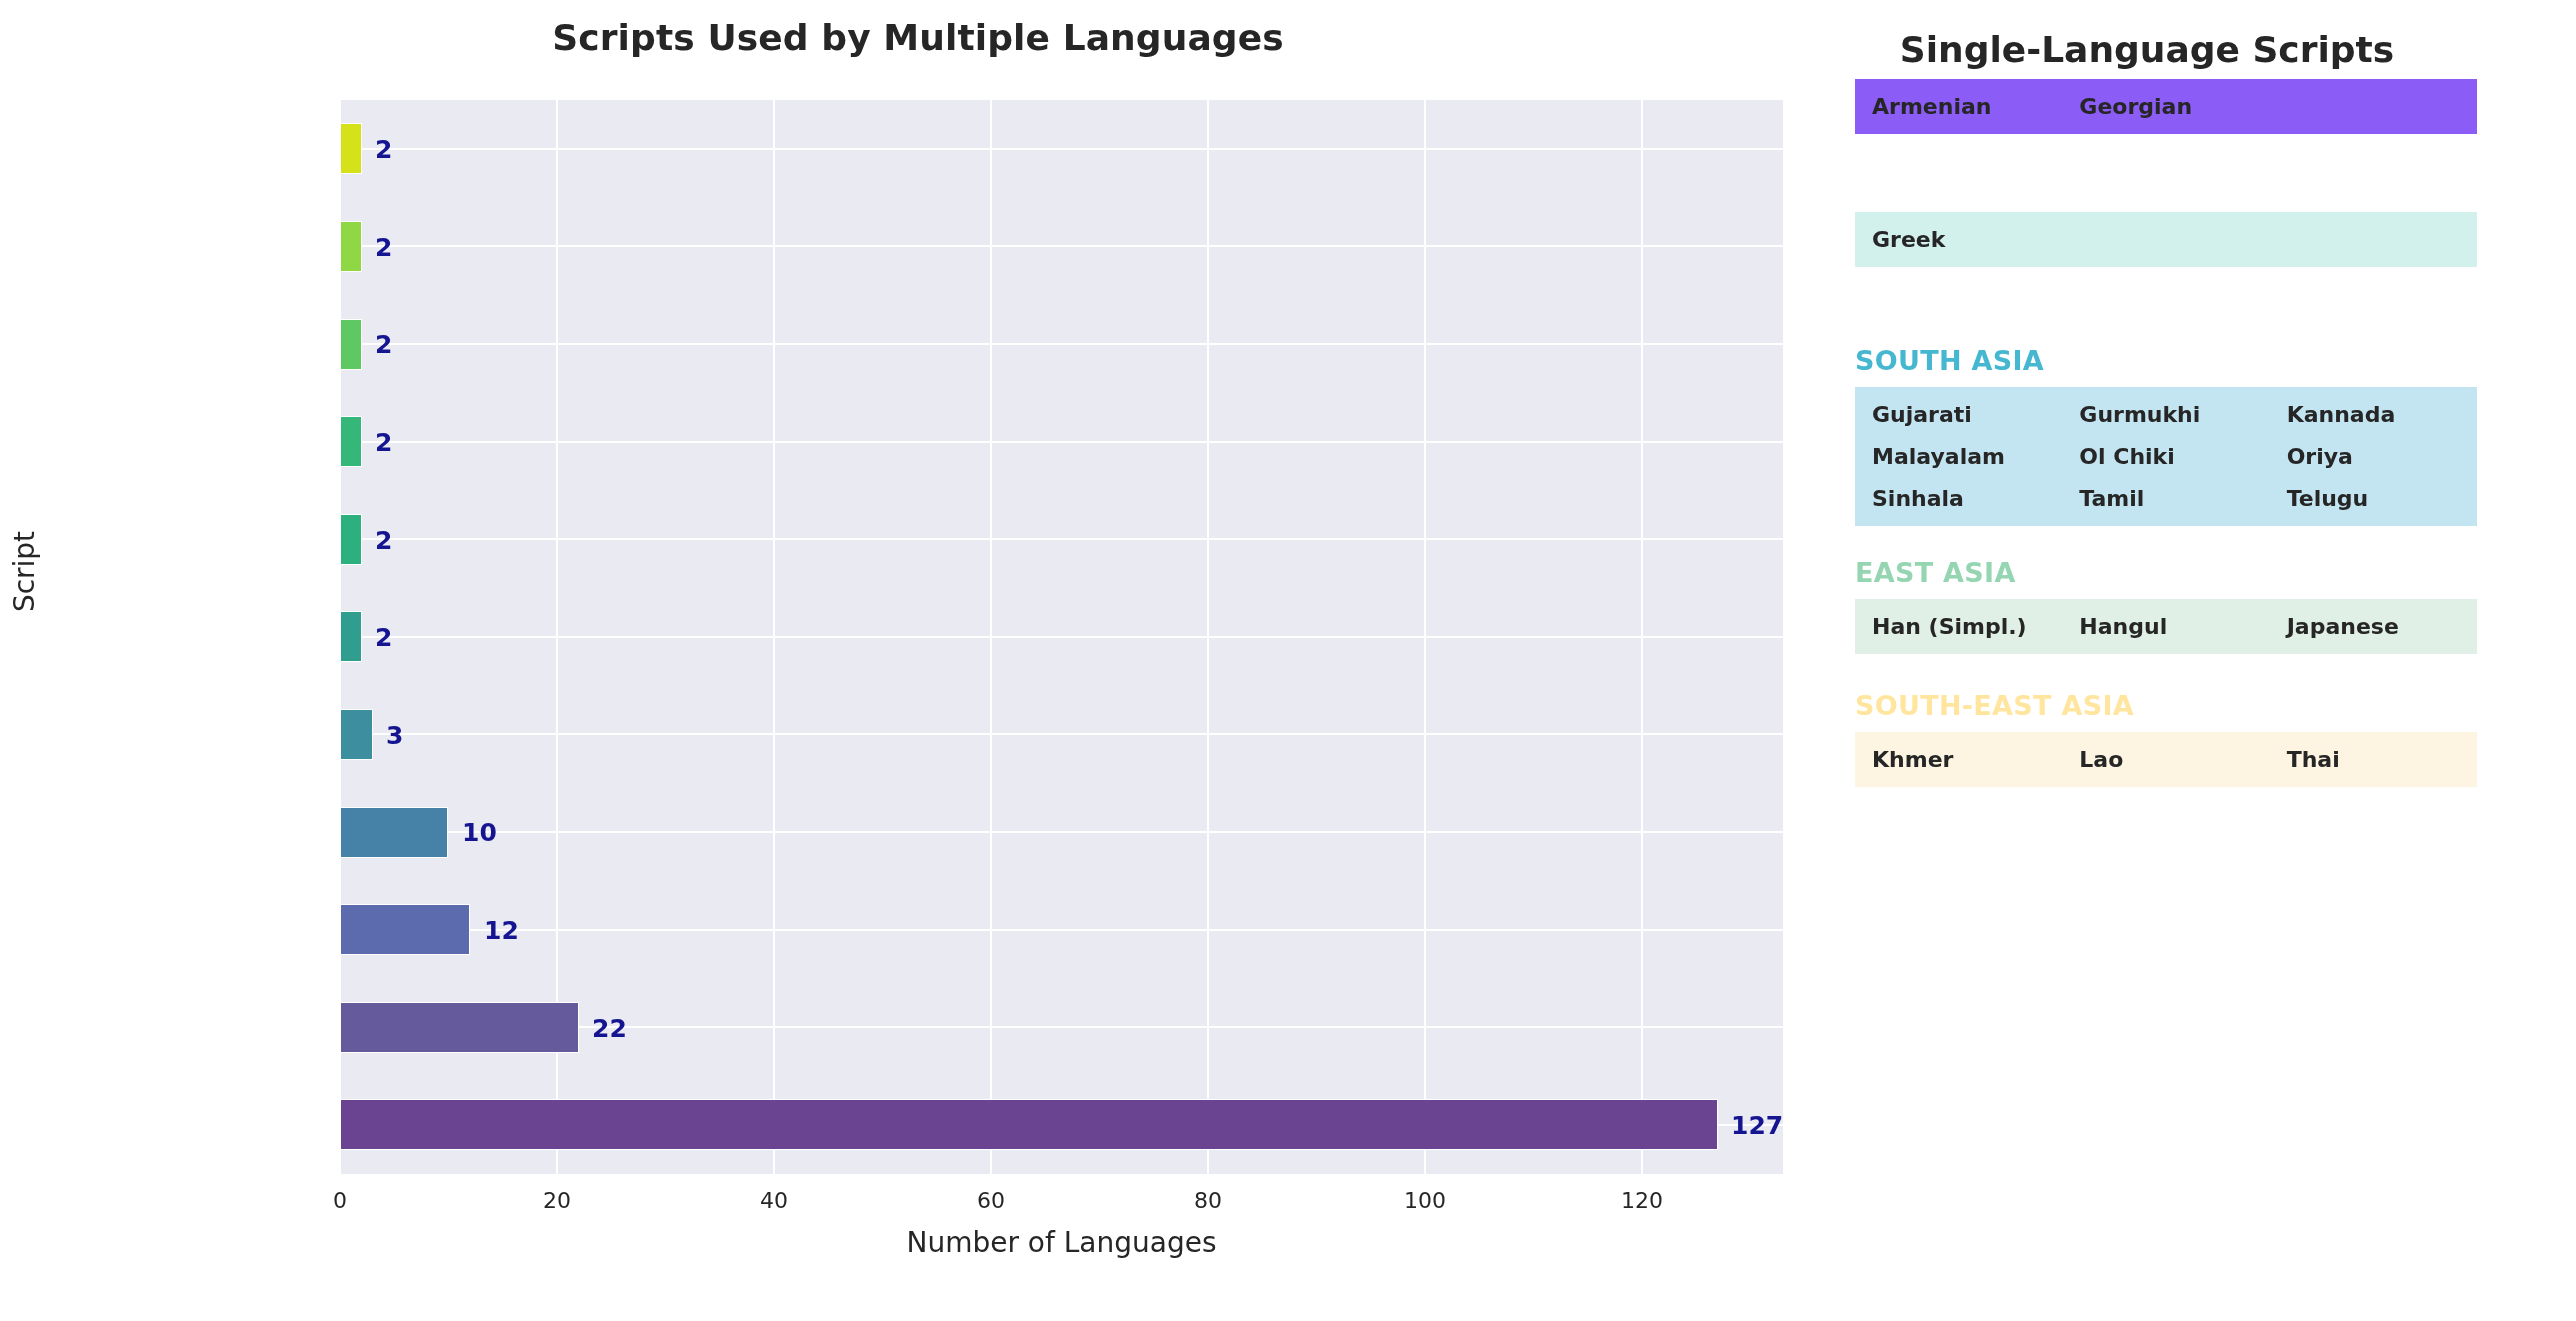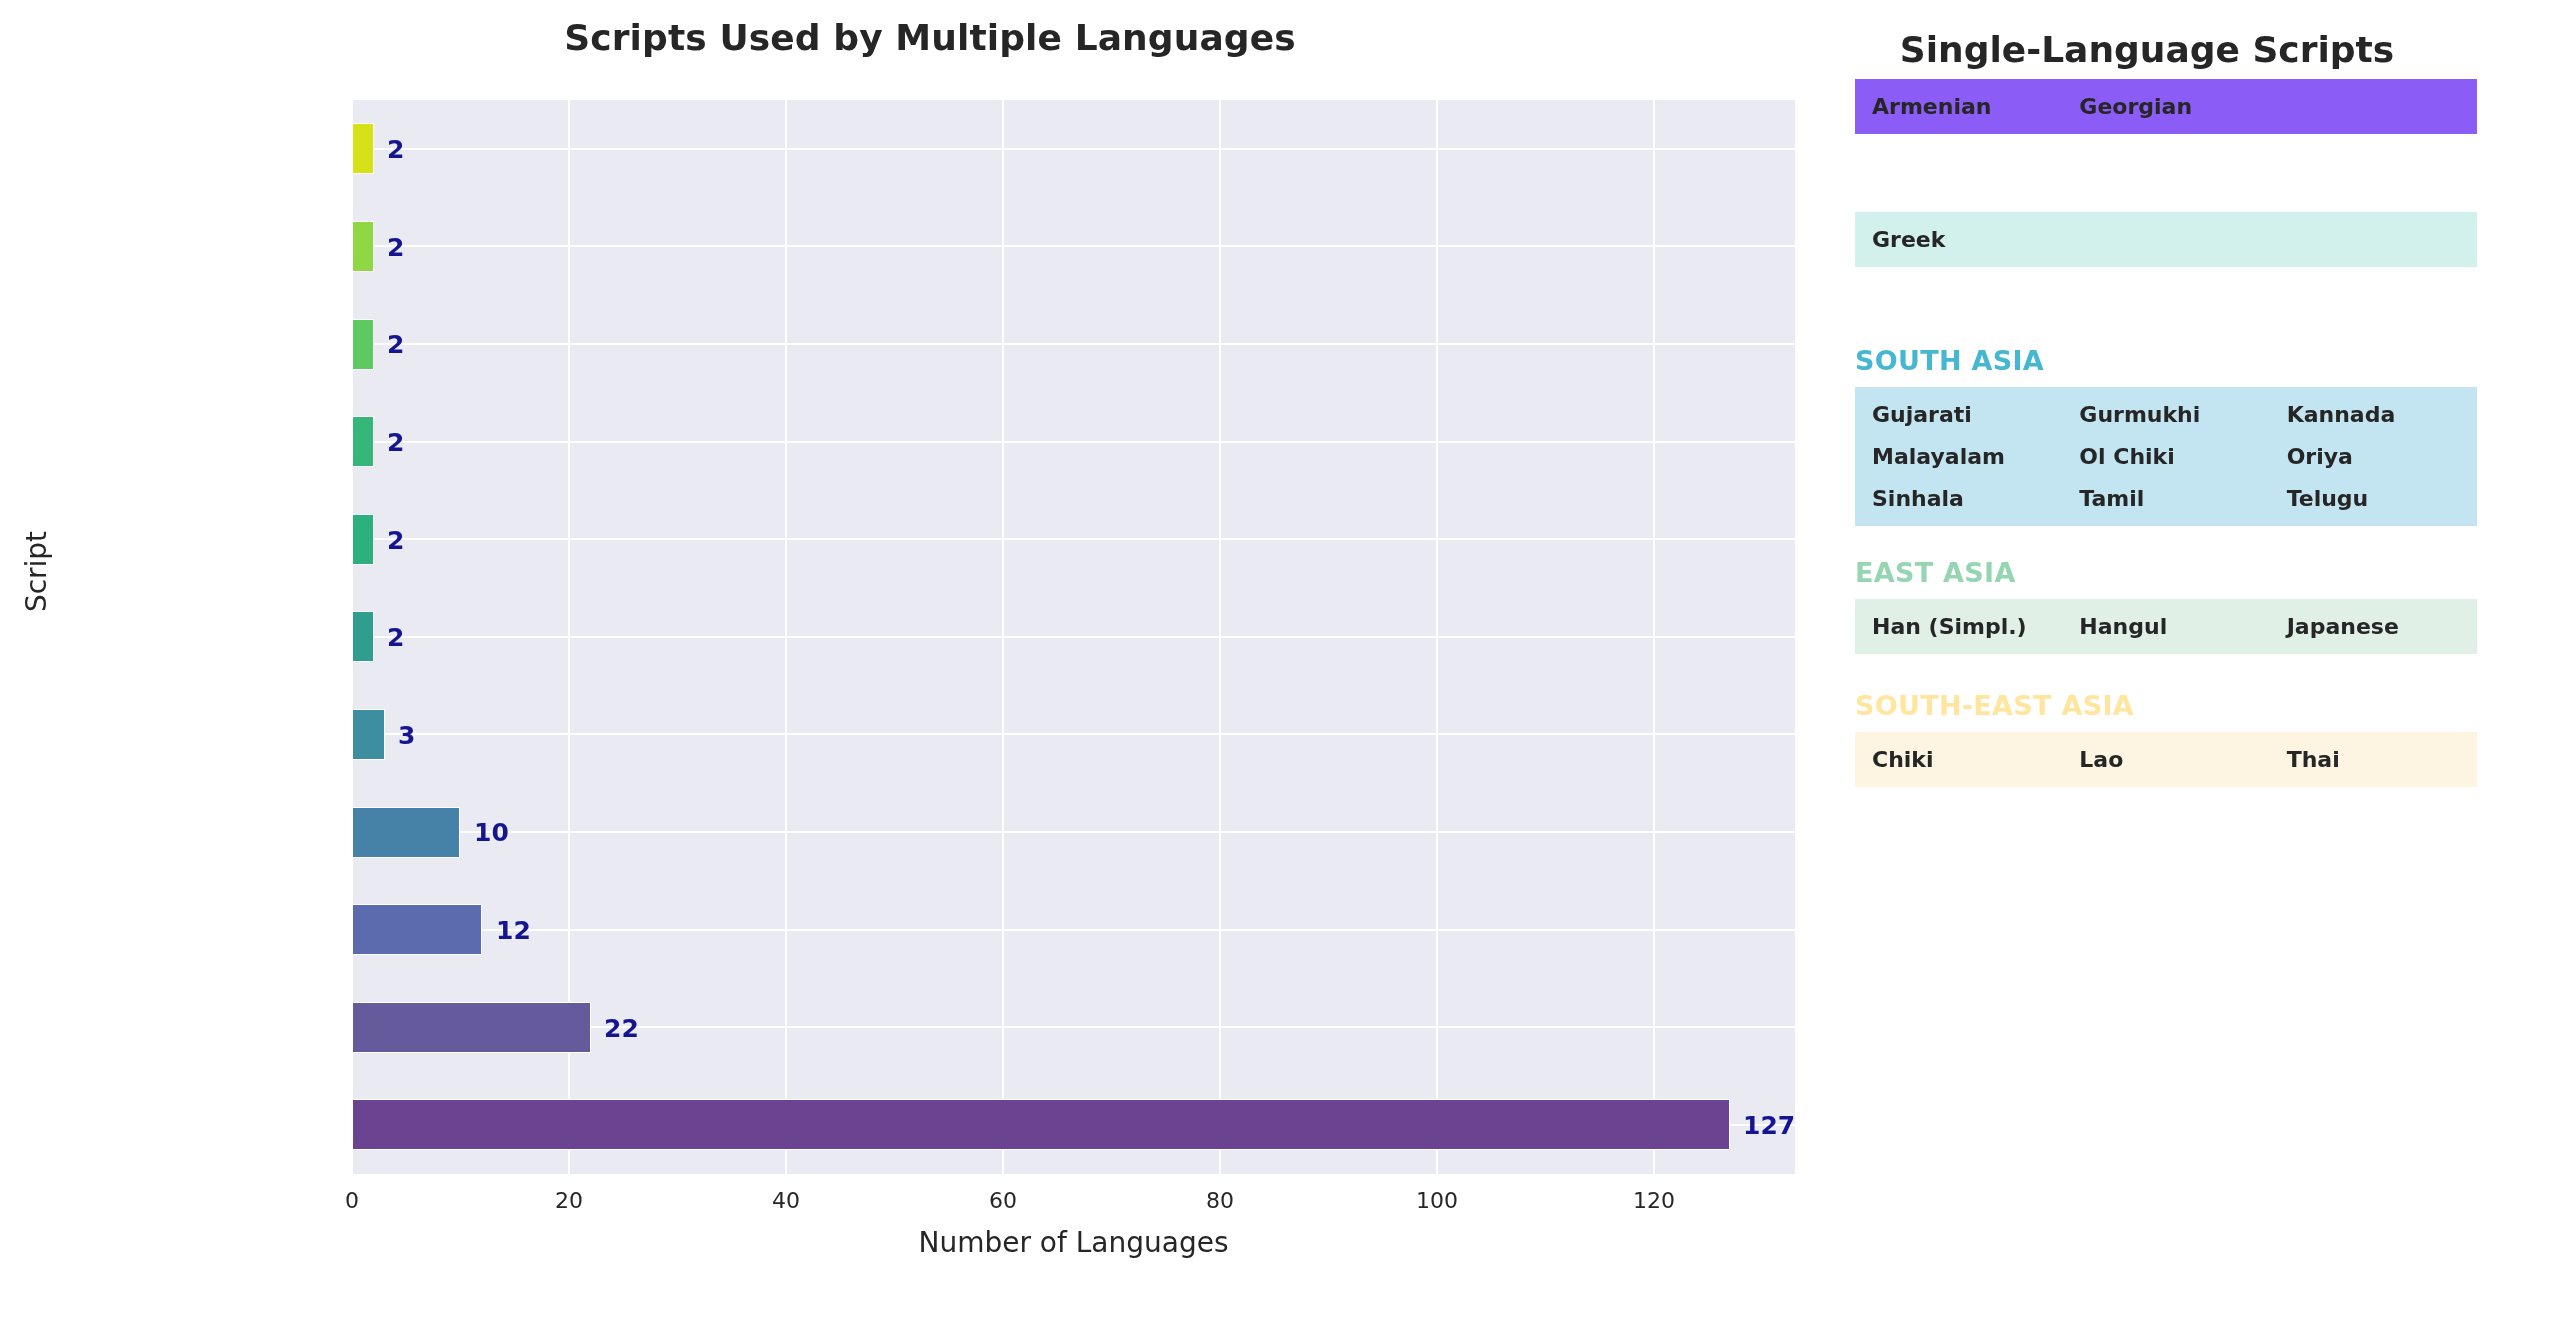--- a/index.html
+++ b/index.html
@@ -11,21 +11,21 @@
     width: 2576px;
     height: 1321px;
     font-family: "DejaVu Sans", sans-serif;
     position: relative;
     overflow: hidden;
   }
 
   
   #chart-panel {
     position: absolute;
-    left: 12px;
+    left: 0;
     top: 0;
     width: 1836px;
     height: 1287px;
   }
 
   #chart-title {
     position: absolute;
     left: 0;
     top: 17px;
     width: 1836px;
@@ -263,20 +263,20 @@
         <div class="region-header" style="color: rgb(149, 213, 178);">EAST ASIA</div>
         <div class="region-box" style="background: rgb(224, 240, 231);">
           <div class="region-cell">Han (Simpl.)</div>
           <div class="region-cell">Hangul</div>
           <div class="region-cell">Japanese</div>
         </div>
       </div>
       <div class="region-block" style="top: 678px;">
         <div class="region-header" style="color: rgb(255, 229, 158);">SOUTH-EAST ASIA</div>
         <div class="region-box" style="background: rgb(253, 245, 226);">
-          <div class="region-cell">Chiki</div>
+          <div class="region-cell">Khmer</div>
           <div class="region-cell">Lao</div>
           <div class="region-cell">Thai</div>
         </div>
       </div>
     </div>
 </div>
 
 
 </body></html>

